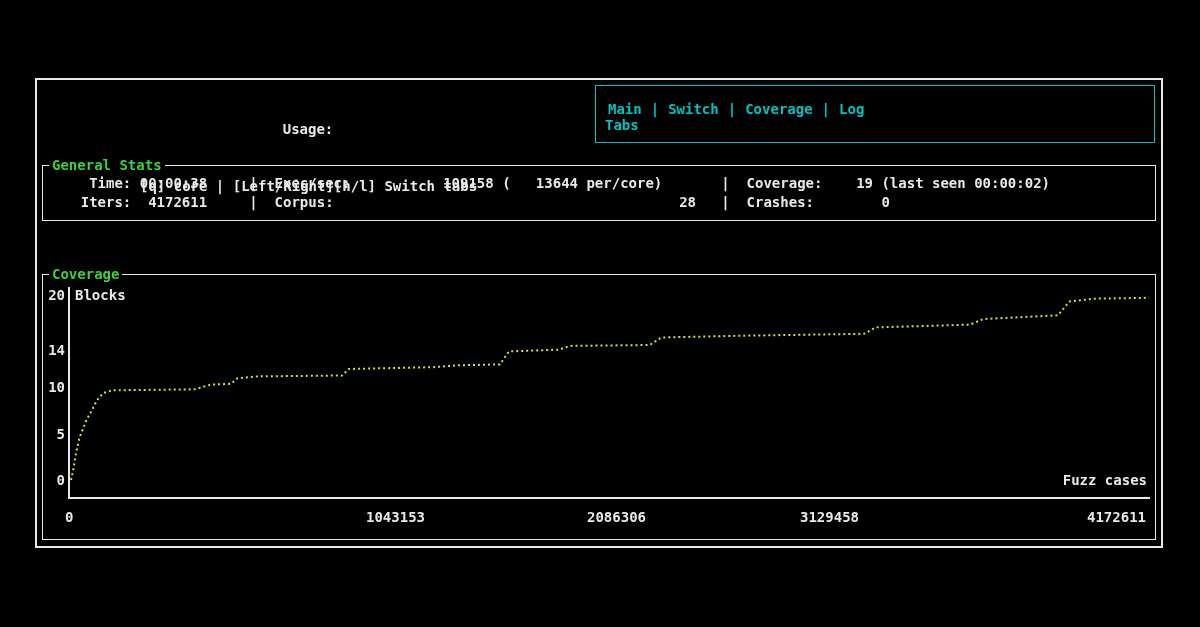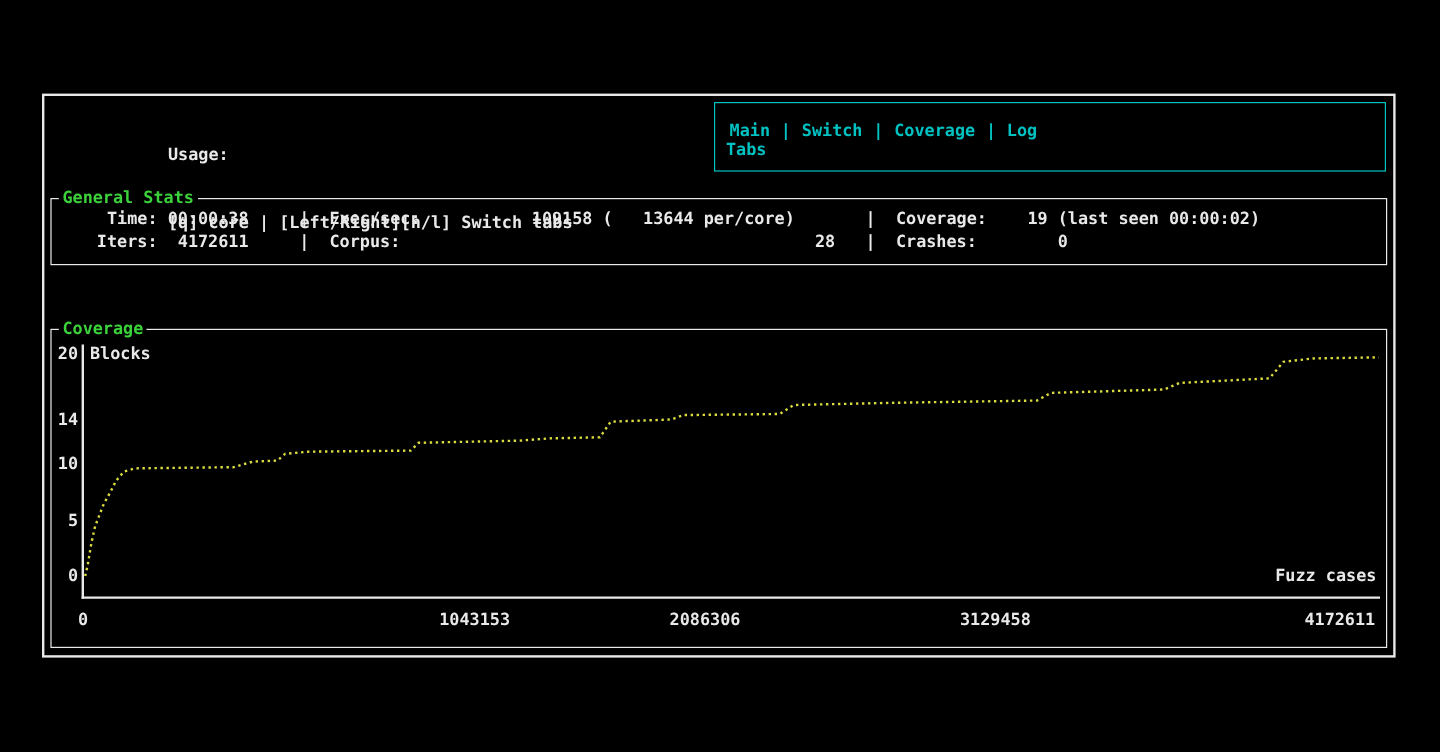--- a/index.html
+++ b/index.html
@@ -6,21 +6,21 @@
     --bg:#000000; --fg:#e9e9e9; --green:#3bd23b; --cyan:#00c2c2; --yellow:#dcdc3e;
   }
   *{box-sizing:border-box; margin:0; padding:0;}
   html,body{width:1200px;height:627px;background:var(--bg);overflow:hidden;}
   body{font-family:"DejaVu Sans Mono","Liberation Mono",monospace;font-weight:bold;
        font-size:14px;color:var(--fg);}
   .terminal{position:absolute;left:35px;top:78px;width:1128px;height:470px;
             border:2px solid var(--fg);background:var(--bg);}
   
   .usage{position:absolute;left:103px;top:2px;width:336px;line-height:19px;white-space:pre;}
-  .usage-title{}
+  .usage-title{text-align:center;}
   
   .box{position:absolute;border:1px solid var(--fg);}
   .box-label{position:absolute;top:-9px;left:6px;background:var(--bg);padding:0 3px;line-height:16px;}
   .green{color:var(--green);}
   .cyan{color:var(--cyan);margin-top:40px;}
   .tabs-box{left:558px;top:5px;width:560px;height:58px;border-color:var(--cyan);}
   .tabs-row{position:absolute;left:12px;top:15px;display:flex;align-items:flex-start;color:var(--cyan);}
   .tab{cursor:default;white-space:pre;}
   .tab-sep{margin:0 9px;}
   .stats-box{left:5px;top:85px;width:1114px;height:56px;}
@@ -77,18 +77,18 @@
     <span class="ylab" style="top:67px">14</span>
     <span class="ylab" style="top:104px">10</span>
     <span class="ylab" style="top:151px">5</span>
     <span class="ylab" style="top:197px">0</span>
 
     <span class="blocks-label">Blocks</span>
     <span class="fuzz-label">Fuzz cases</span>
 
     <span class="xlab" style="left:22px">0</span>
     <span class="xlab" style="left:323px">1043153</span>
-    <span class="xlab" style="left:515px">2086306</span>
+    <span class="xlab" style="left:544px">2086306</span>
     <span class="xlab" style="left:757px">3129458</span>
     <span class="xlab" style="left:1044px">4172611</span>
   </div>
 
 </div>
 
 </body></html>

